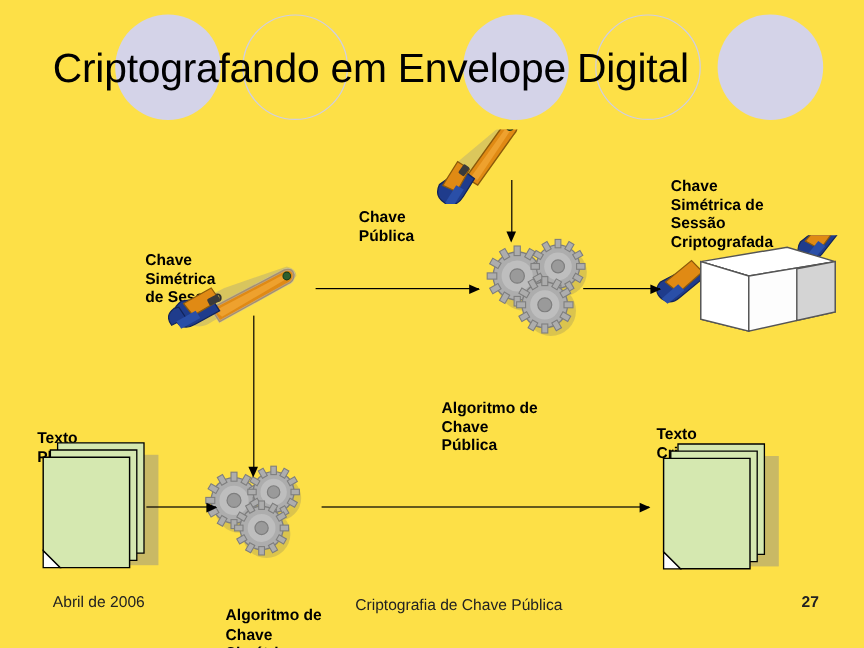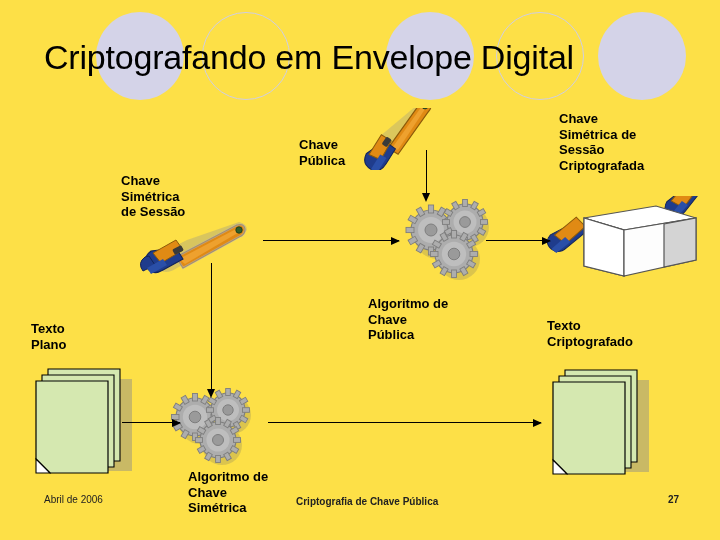--- a/index.html
+++ b/index.html
@@ -39,26 +39,27 @@
   }
 
   
   .label {
     position: absolute;
     font-size: 13px;
     font-weight: bold;
     color: #000000;
     line-height: 15.5px;
     white-space: pre-line;
+    margin-top: 36px;
   }
 
   
   .footer-text {
     position: absolute;
-    font-size: 10px;
+    font-size: 13px;
     font-weight: normal;
     color: #222222;
     white-space: nowrap;
   }
 
   
   .arrow-h {
     position: absolute;
     height: 1px;
     background: #000000;
@@ -403,16 +404,16 @@
     <div class="arrow-h" style="left:486px; top:240px; width:64px;"></div>
 
     <div class="arrow-v" style="left:211px; top:263px; height:127px;"></div>
 
     <div class="arrow-h" style="left:122px; top:422px; width:58px;"></div>
 
     <div class="arrow-h" style="left:268px; top:422px; width:273px;"></div>
   </div>
 
   <div class="footer-text" style="left:44px; top:494px;">Abril de 2006</div>
-  <div class="footer-text" style="left:296px; top:496px;font-weight:bold;">Criptografia de Chave Pública</div>
+  <div class="footer-text" style="left:296px; top:496px;">Criptografia de Chave Pública</div>
   <div class="footer-text" style="left:668px; top:494px;font-weight:bold;">27</div>
 
 </div>
 
 </body></html>

